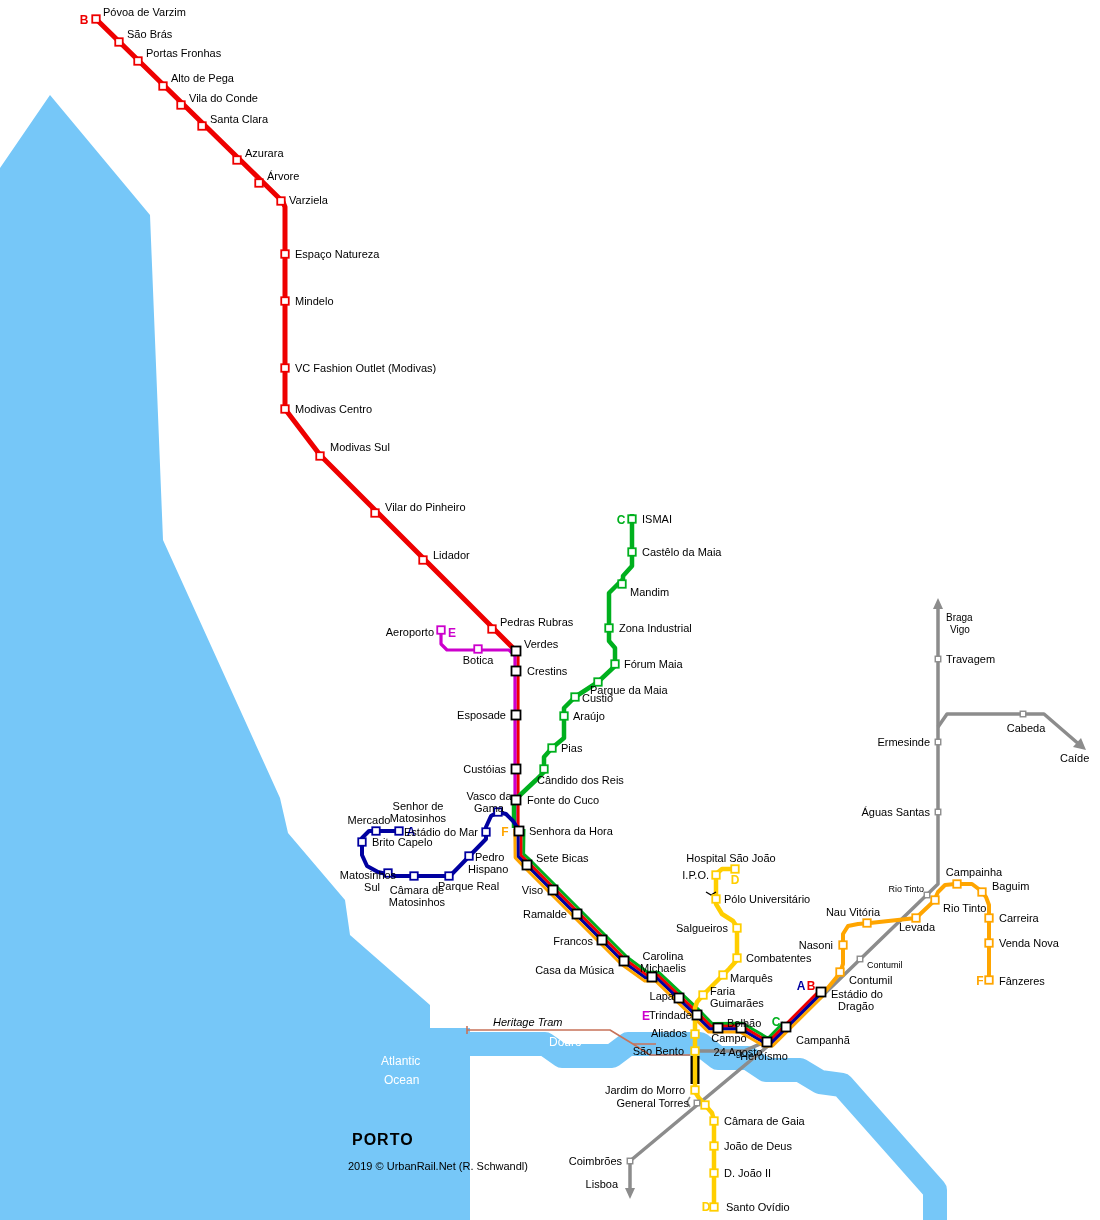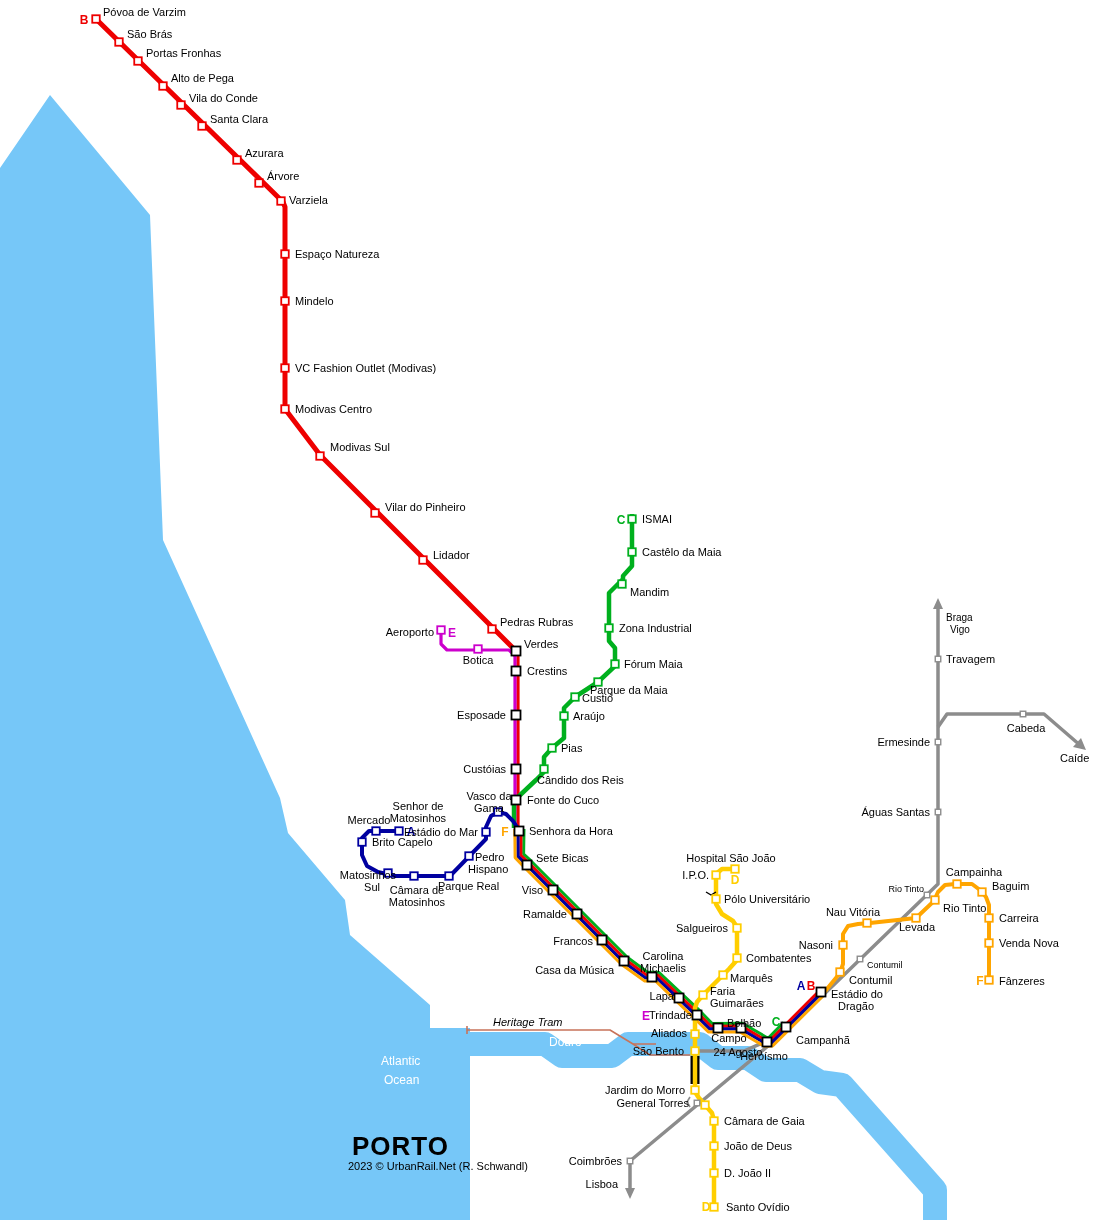--- a/index.html
+++ b/index.html
@@ -1,19 +1,19 @@
 <!DOCTYPE html>
 <html><head>
 <meta charset="utf-8">
 <style>
   html,body{margin:0;padding:0;background:#fff;}
   #wrap{position:relative;width:1100px;height:1220px;overflow:hidden;
         font-family:"Liberation Sans",sans-serif;}
   svg{position:absolute;left:0;top:0;}
-  #porto-title{position:absolute;left:352px;top:1131px;font-size:26px;font-weight:bold;
+  #porto-title{position:absolute;left:352px;top:1131px;font-size:16px;font-weight:bold;
                color:#000;letter-spacing:1px;}
   #porto-copy{position:absolute;left:348px;top:1160px;font-size:11px;color:#000;}
 </style>
 </head>
 <body>
 
 <div id="wrap">
   <svg id="map-svg" width="1100" height="1220" viewBox="0 0 1100 1220">
       <polygon points="50,95 150,215 163,540 178,573 280,798 288,833 345,900 350,935 430,1005 430,1028 470,1028 470,1220 0,1220 0,168" fill="#76C7F8"></polygon>
       <polyline points="432,1044 545,1044 562,1056 612,1056 628,1044 700,1044 718,1058 748,1058 766,1070 800,1070 820,1082 842,1085 935,1190 935,1220" fill="none" stroke="#76C7F8" stroke-width="24" stroke-linejoin="round"></polyline>
@@ -243,14 +243,14 @@
       <text x="924" y="892" font-size="9" text-anchor="end" fill="#000000" font-family="&quot;Liberation Sans&quot;, sans-serif">Rio Tinto</text>
       <text x="867" y="968" font-size="9" text-anchor="start" fill="#000000" font-family="&quot;Liberation Sans&quot;, sans-serif">Contumil</text>
       <text x="622" y="1165" font-size="11" text-anchor="end" fill="#000000" font-family="&quot;Liberation Sans&quot;, sans-serif">Coimbrões</text>
       <text x="618" y="1188" font-size="11" text-anchor="end" fill="#000000" font-family="&quot;Liberation Sans&quot;, sans-serif">Lisboa</text>
       <text x="493" y="1026" font-size="11" text-anchor="start" fill="#000000" font-family="&quot;Liberation Sans&quot;, sans-serif" font-style="italic">Heritage Tram</text>
       <text x="549" y="1046" font-size="12" text-anchor="start" fill="#FFFFFF" font-family="&quot;Liberation Sans&quot;, sans-serif">Douro</text>
       <text x="381" y="1065" font-size="12" text-anchor="start" fill="#FFFFFF" font-family="&quot;Liberation Sans&quot;, sans-serif">Atlantic</text>
       <text x="384" y="1084" font-size="12" text-anchor="start" fill="#FFFFFF" font-family="&quot;Liberation Sans&quot;, sans-serif">Ocean</text>
     </svg>
   <div id="porto-title">PORTO</div>
-  <div id="porto-copy">2023 © UrbanRail.Net (R. Schwandl)</div>
+  <div id="porto-copy">2019 © UrbanRail.Net (R. Schwandl)</div>
 </div>
 
 </body></html>

